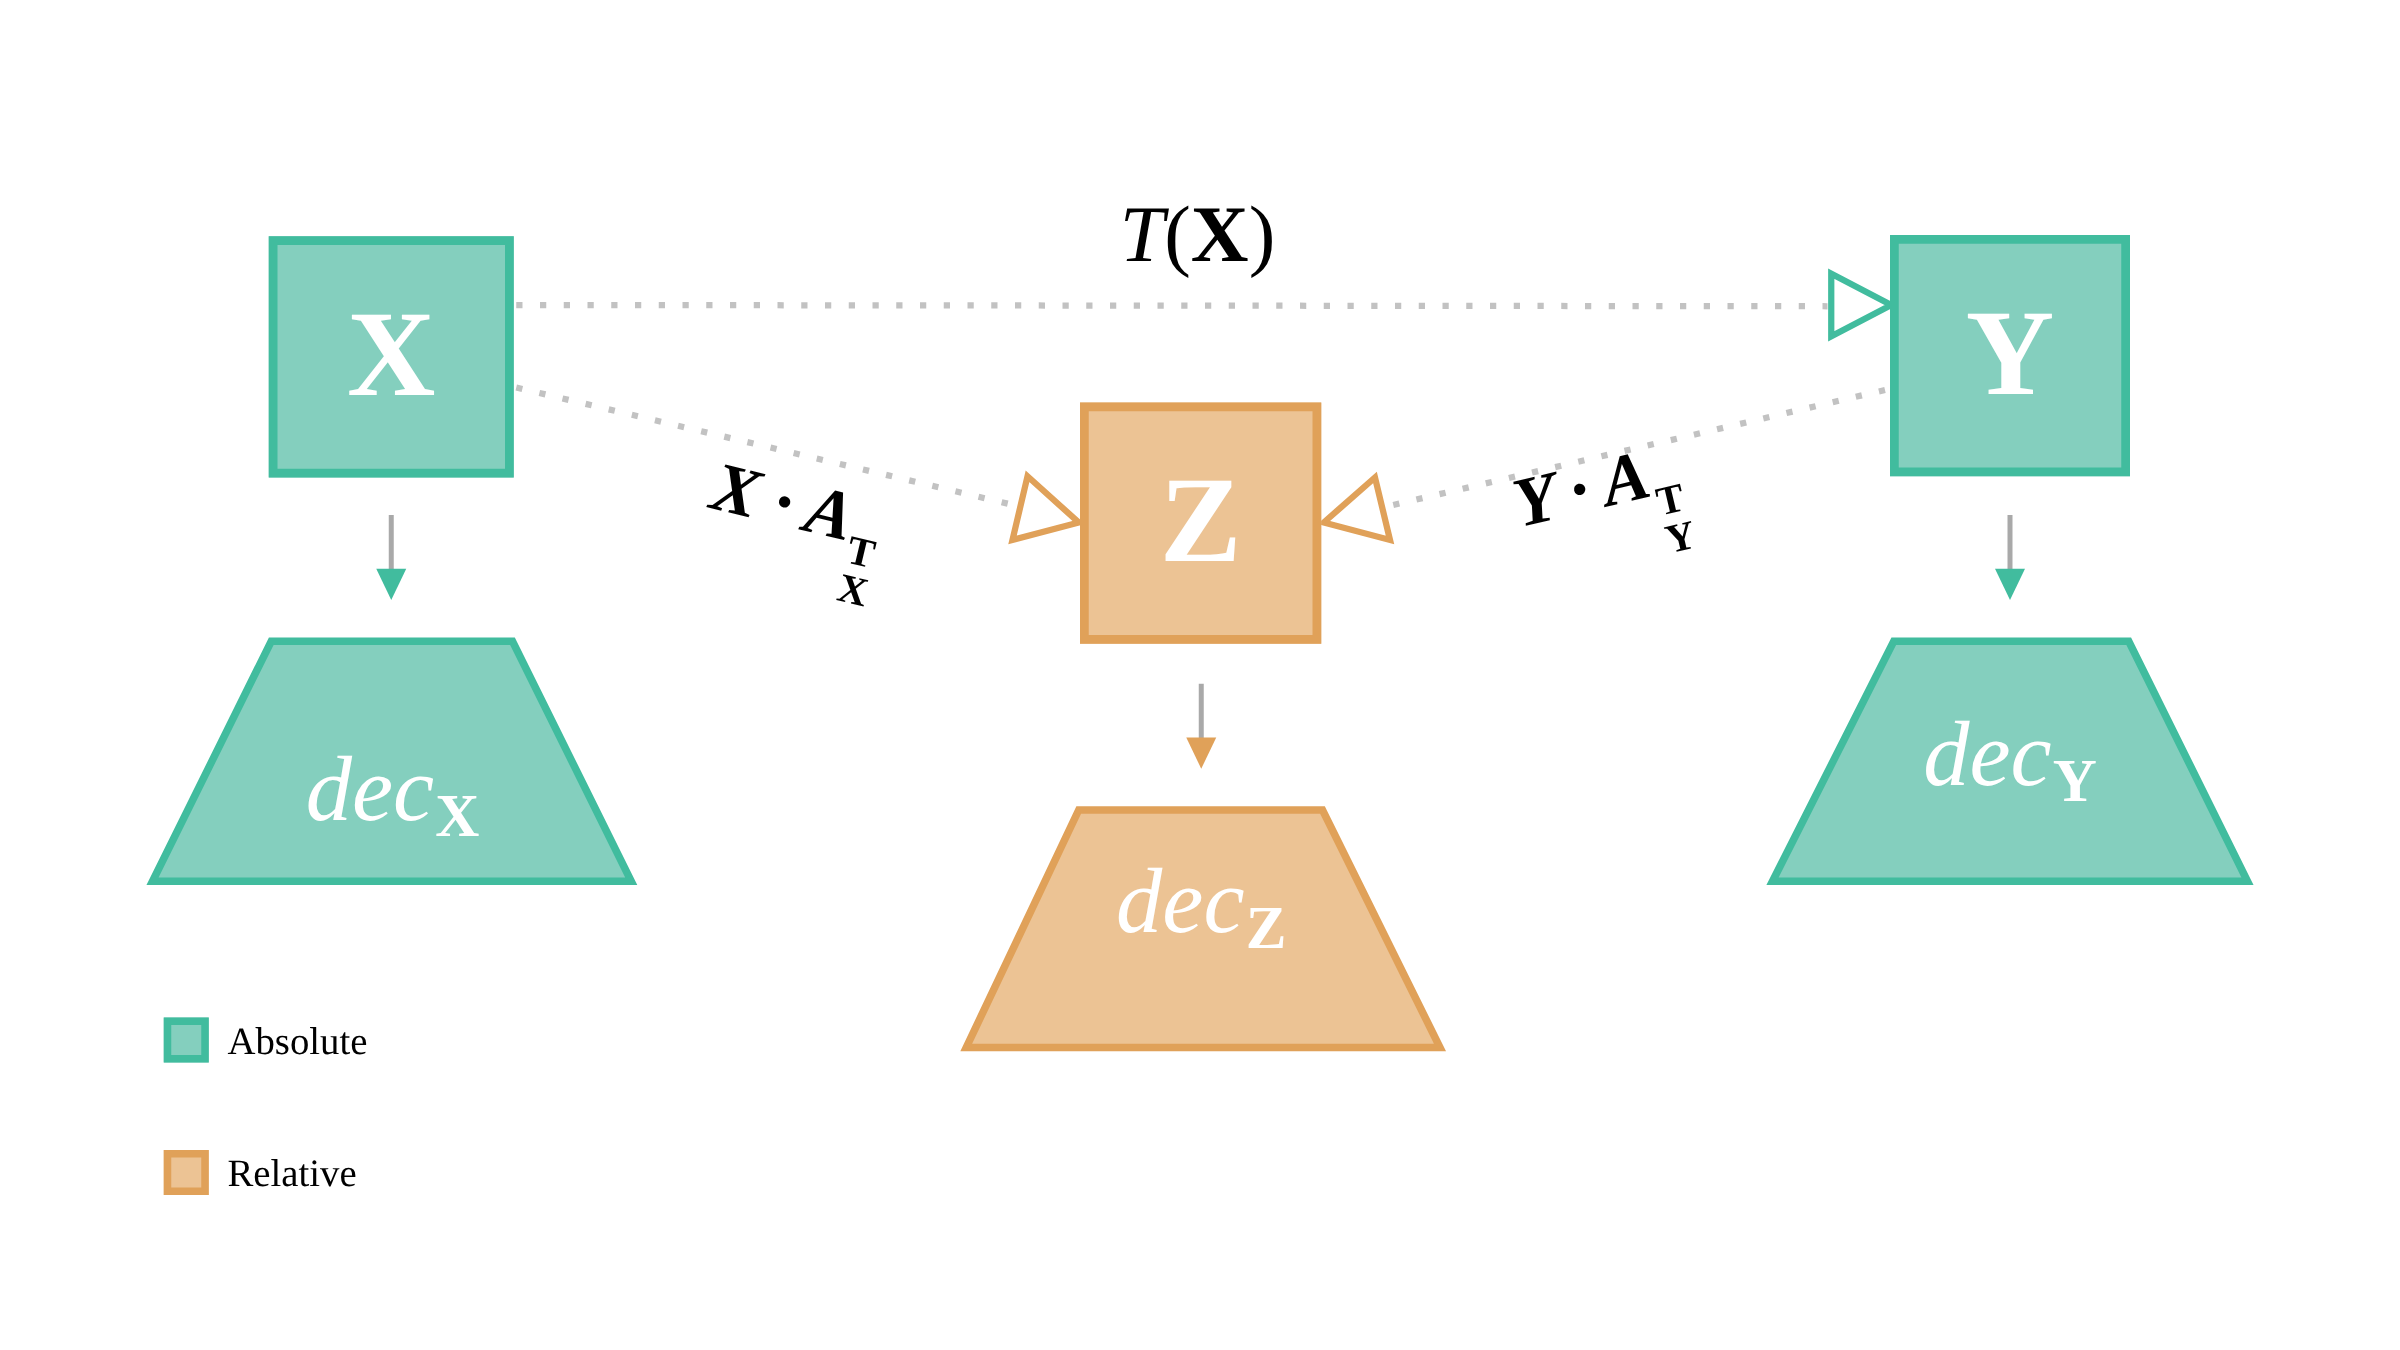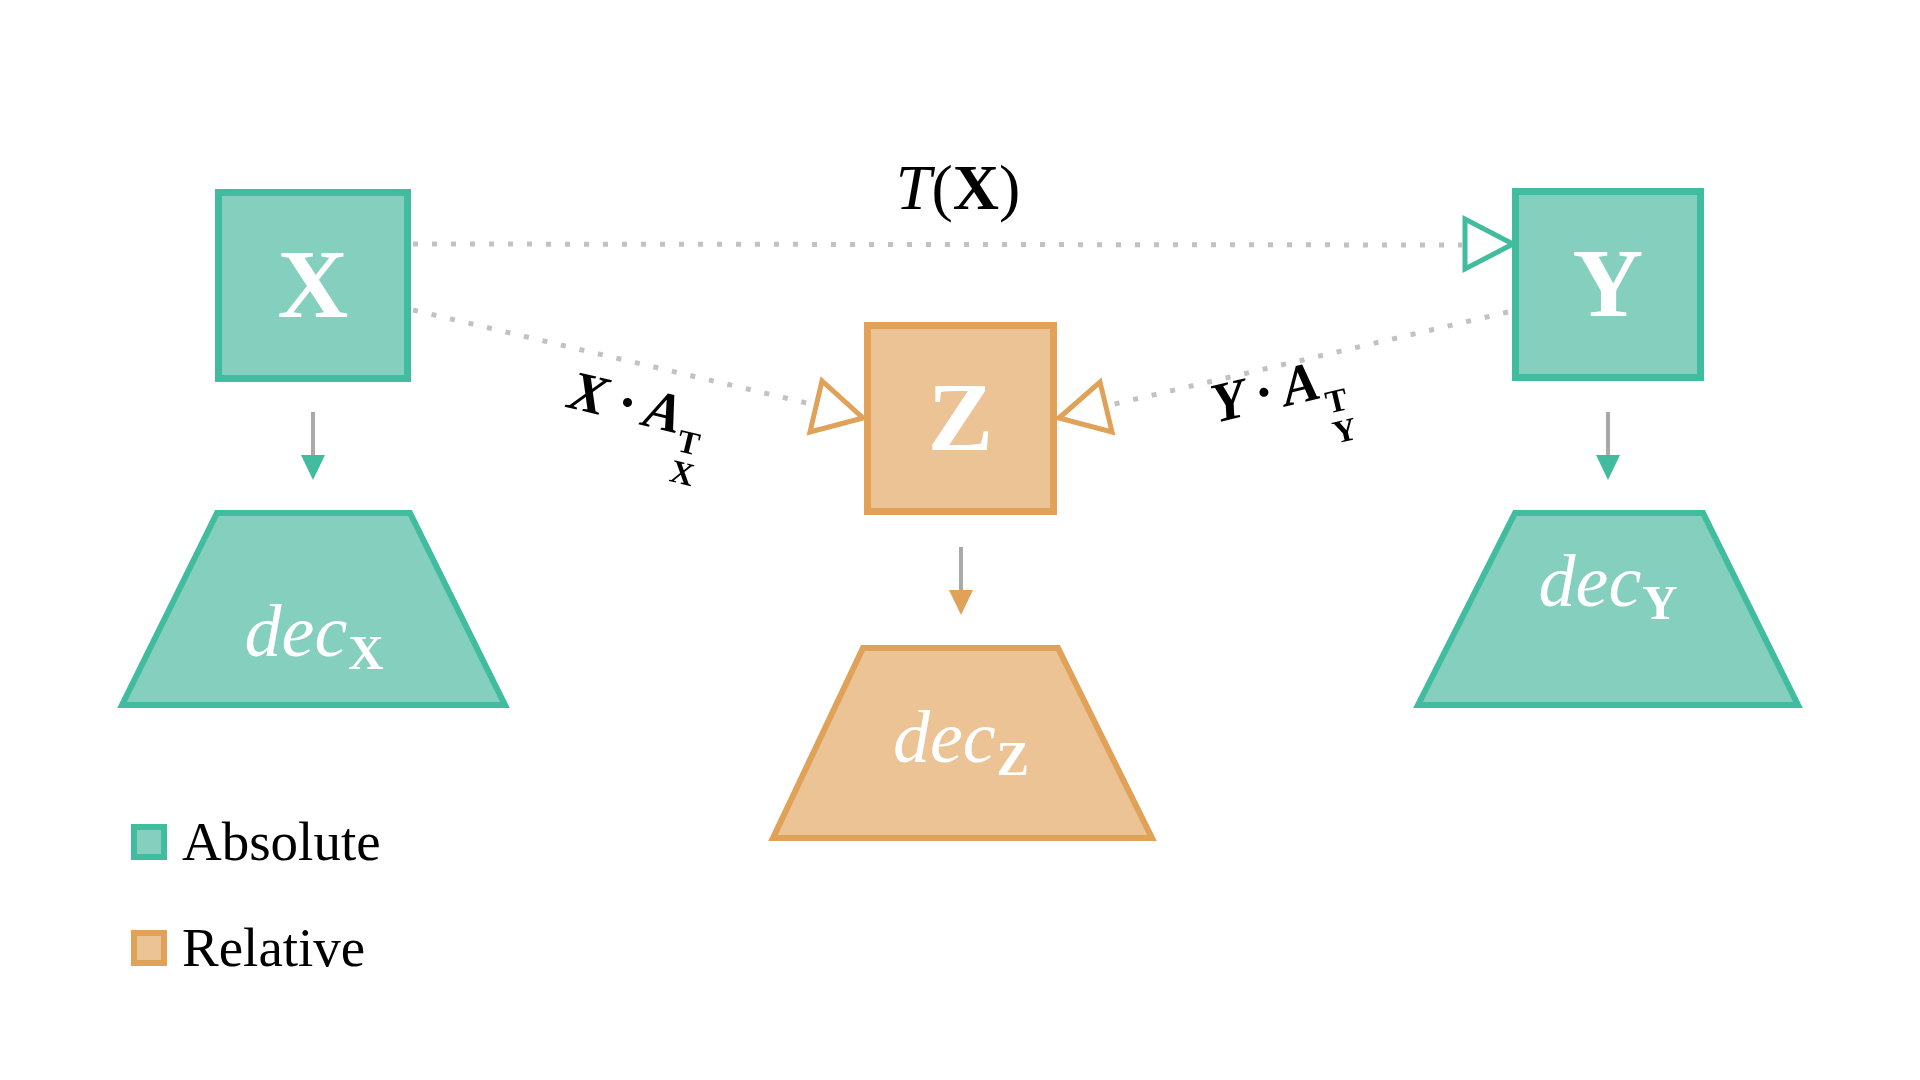--- a/index.html
+++ b/index.html
@@ -31,25 +31,25 @@
   .supsub{display:inline-flex;flex-direction:column;align-items:flex-start;
           font-size:0.58em;line-height:0.95;vertical-align:-0.52em;margin-left:0.06em;}
   .supsub .sub{font-style:normal;}
   .supsub .sup{font-style:normal;}
 
   
   .dec-label{position:absolute;transform:translate(-50%,-50%);color:#ffffff;
              font-style:italic;font-size:74px;white-space:nowrap;line-height:1;}
   .dec-sub{font-style:normal;font-weight:bold;font-size:0.66em;vertical-align:-0.26em;margin-left:0.02em;}
   #dec-x{left:314px;top:636px;}
-  #dec-z{left:961px;top:742px;}
-  #dec-y{left:1608px;top:586px;}
+  #dec-z{left:961px;top:726px;}
+  #dec-y{left:1608px;top:608px;}
 
   
-  .legend-row{position:absolute;display:flex;align-items:center;gap:15px;color:#000;font-size:55px;line-height:1;}
+  .legend-row{position:absolute;display:flex;align-items:center;gap:15px;color:#000;font-size:31px;line-height:1;}
   #legend-row-absolute{left:131px;top:814px;}
   #legend-row-relative{left:131px;top:884px;margin-top:36px;}
   .swatch{width:36px;height:36px;box-sizing:border-box;display:inline-block;flex:0 0 auto;}
   .swatch.teal{background:#84cfbe;border:6px solid #41bc9e;}
   .swatch.orange{background:#ecc394;border:6px solid #e0a159;}
 </style>
 </head>
 <body>
 
 <div class="canvas">

